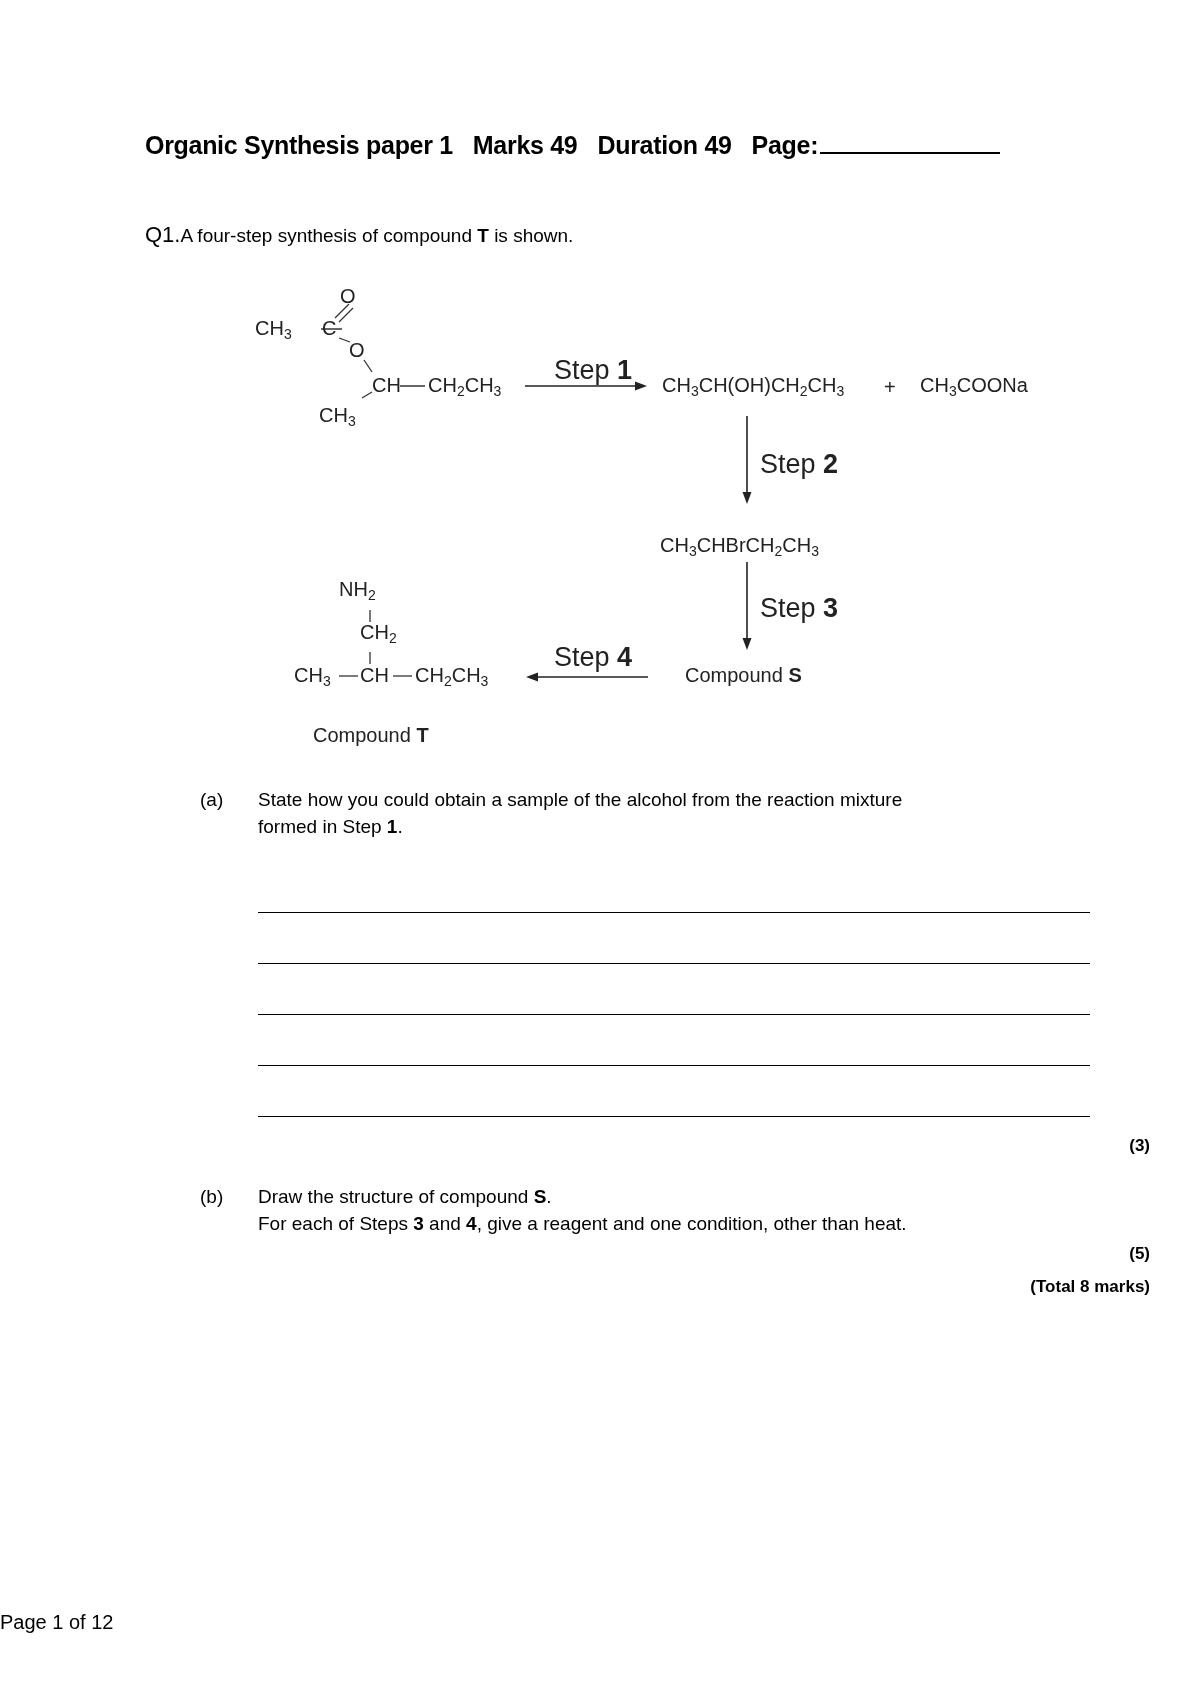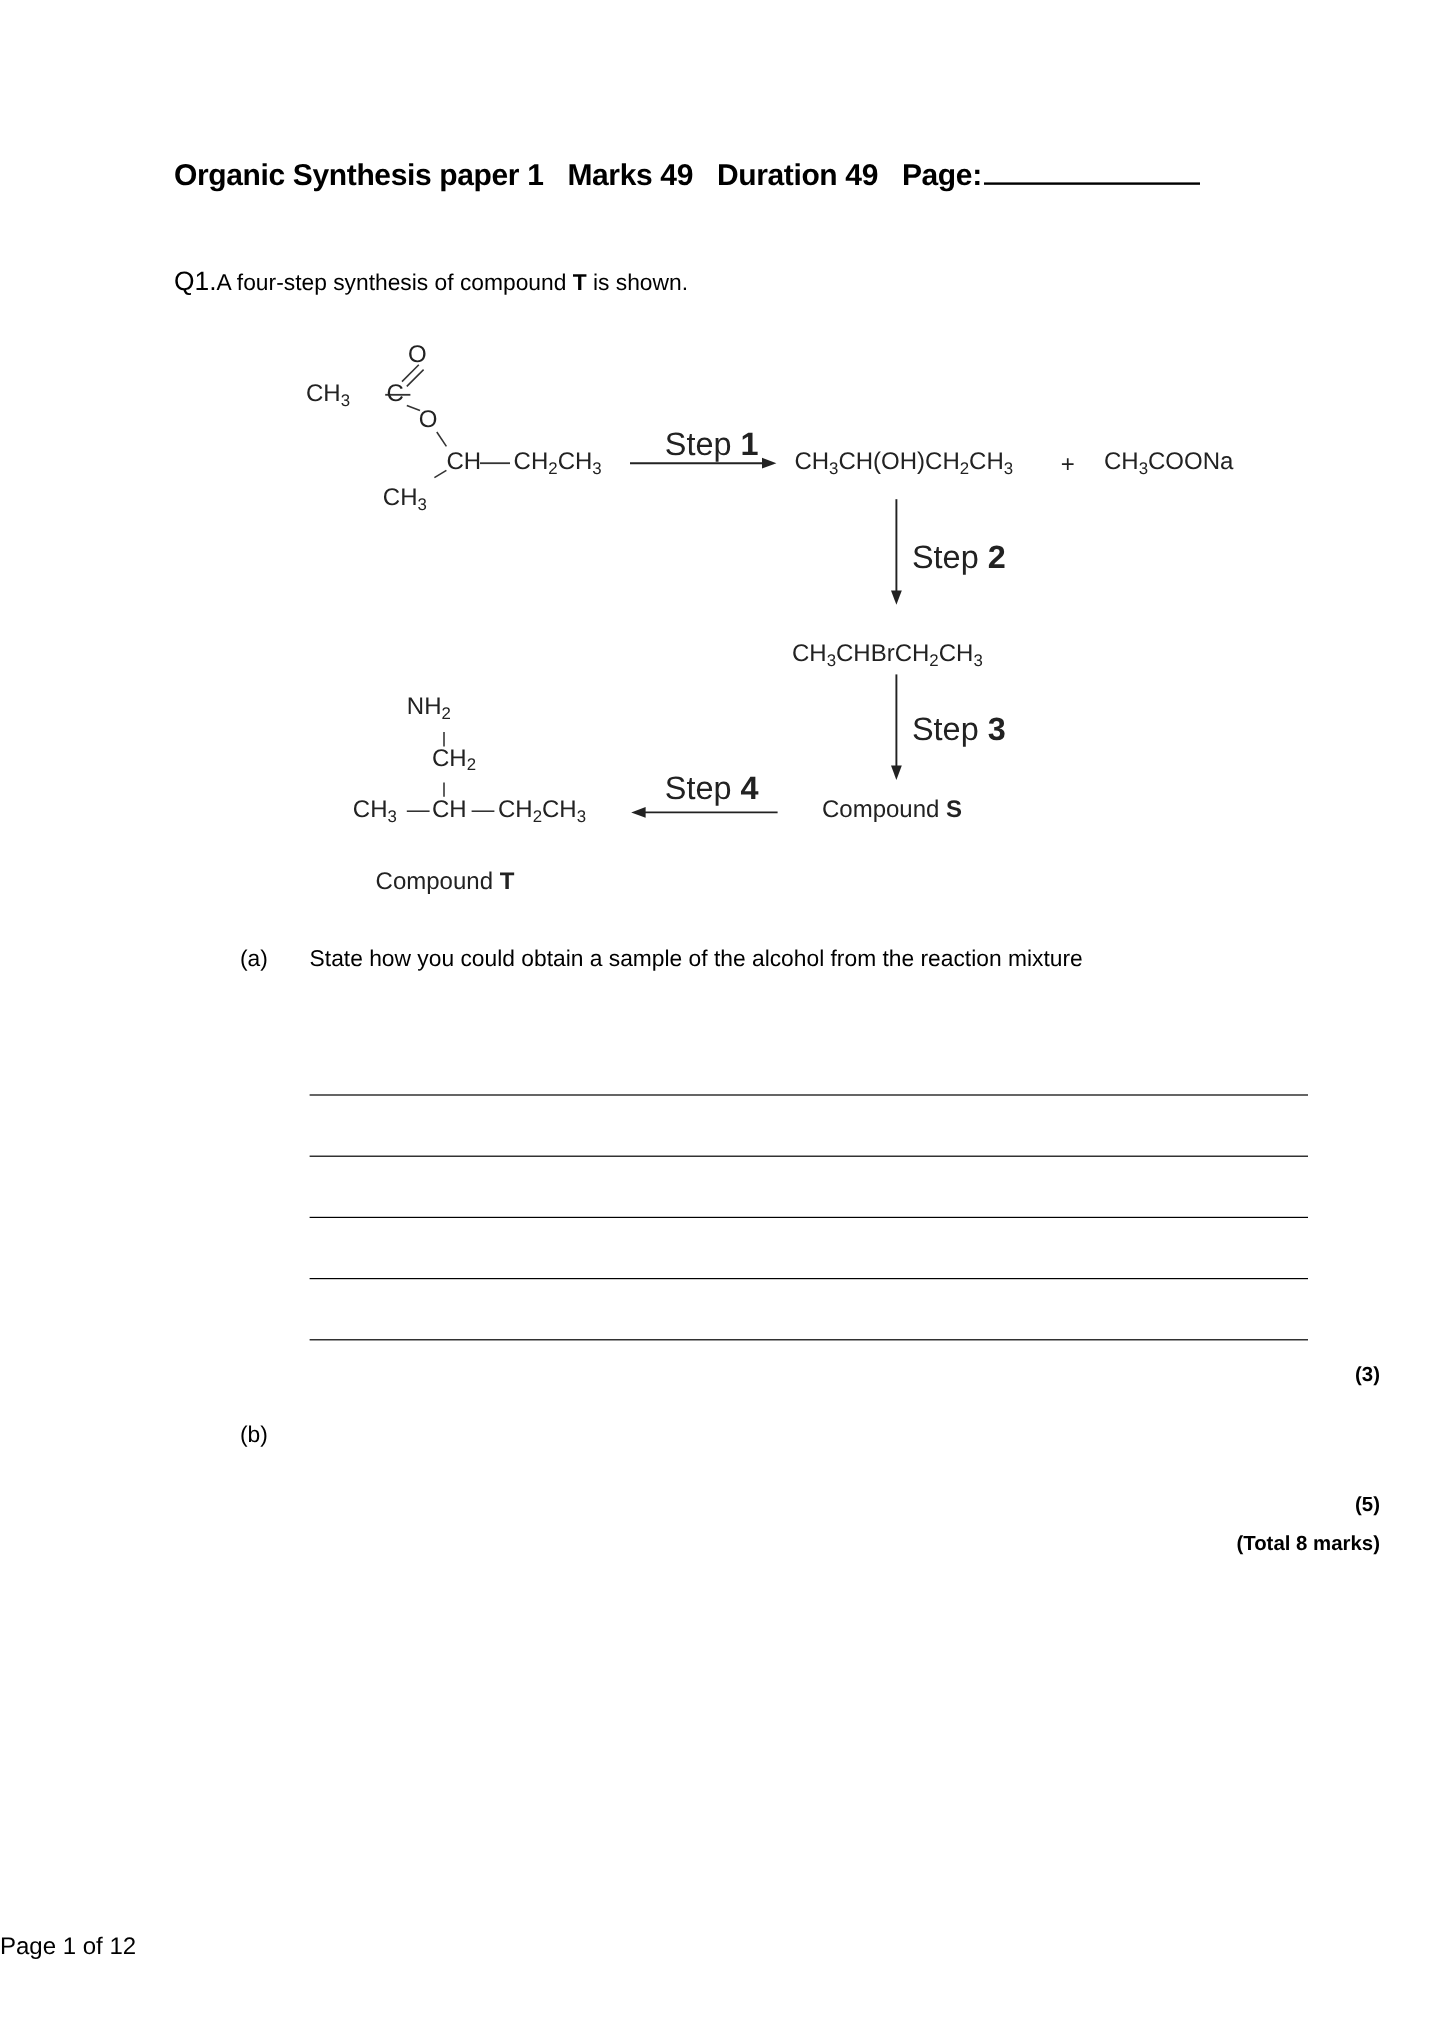--- a/index.html
+++ b/index.html
@@ -85,30 +85,33 @@
   <div class="abs chem" style="left:360px; top:621px;">CH<sub>2</sub></div>
   <div class="abs chem" style="left:294px; top:664px;">CH<sub>3</sub></div>
   <div class="abs chem" style="left:360px; top:664px;">CH</div>
   <div class="abs chem" style="left:415px; top:664px;">CH<sub>2</sub>CH<sub>3</sub></div>
   <div class="abs chem" style="left:313px; top:724px;"><span>Compound</span> <b>T</b></div>
 </div>
 
 <div class="abs part-label" style="left:200px; top:789px;">(a)</div>
 <div class="abs part-text" style="left:258px; top:786px;">
   <div>State how you could obtain a sample of the alcohol from the reaction mixture</div>
+  <div><span>formed in Step </span><b>1</b><span>.</span></div>
 </div>
 
 <div class="answer-line" style="top:912px;"></div>
 <div class="answer-line" style="top:963px;"></div>
 <div class="answer-line" style="top:1014px;"></div>
 <div class="answer-line" style="top:1065px;"></div>
 <div class="answer-line" style="top:1116px;"></div>
 
 <div class="abs" style="left:1000px; width:150px; top:1136px; text-align:right; font-size:17px; font-weight:bold;">(3)</div>
 
 <div class="abs part-label" style="left:200px; top:1186px;">(b)</div>
 <div class="abs part-text" style="left:258px; top:1183px;">
+  <div><span>Draw the structure of compound </span><b>S</b><span>.</span></div>
+  <div><span>For each of Steps </span><b>3</b><span> and </span><b>4</b><span>, give a reagent and one condition, other than heat.</span></div>
 </div>
 
 <div class="abs" style="left:1000px; width:150px; top:1244px; text-align:right; font-size:17px; font-weight:bold;">(5)</div>
 <div class="abs" style="left:900px; width:250px; top:1277px; text-align:right; font-size:17px; font-weight:bold;">(Total 8 marks)</div>
 
 <div class="abs footer">Page 1 of 12</div>
 
 </body></html>

